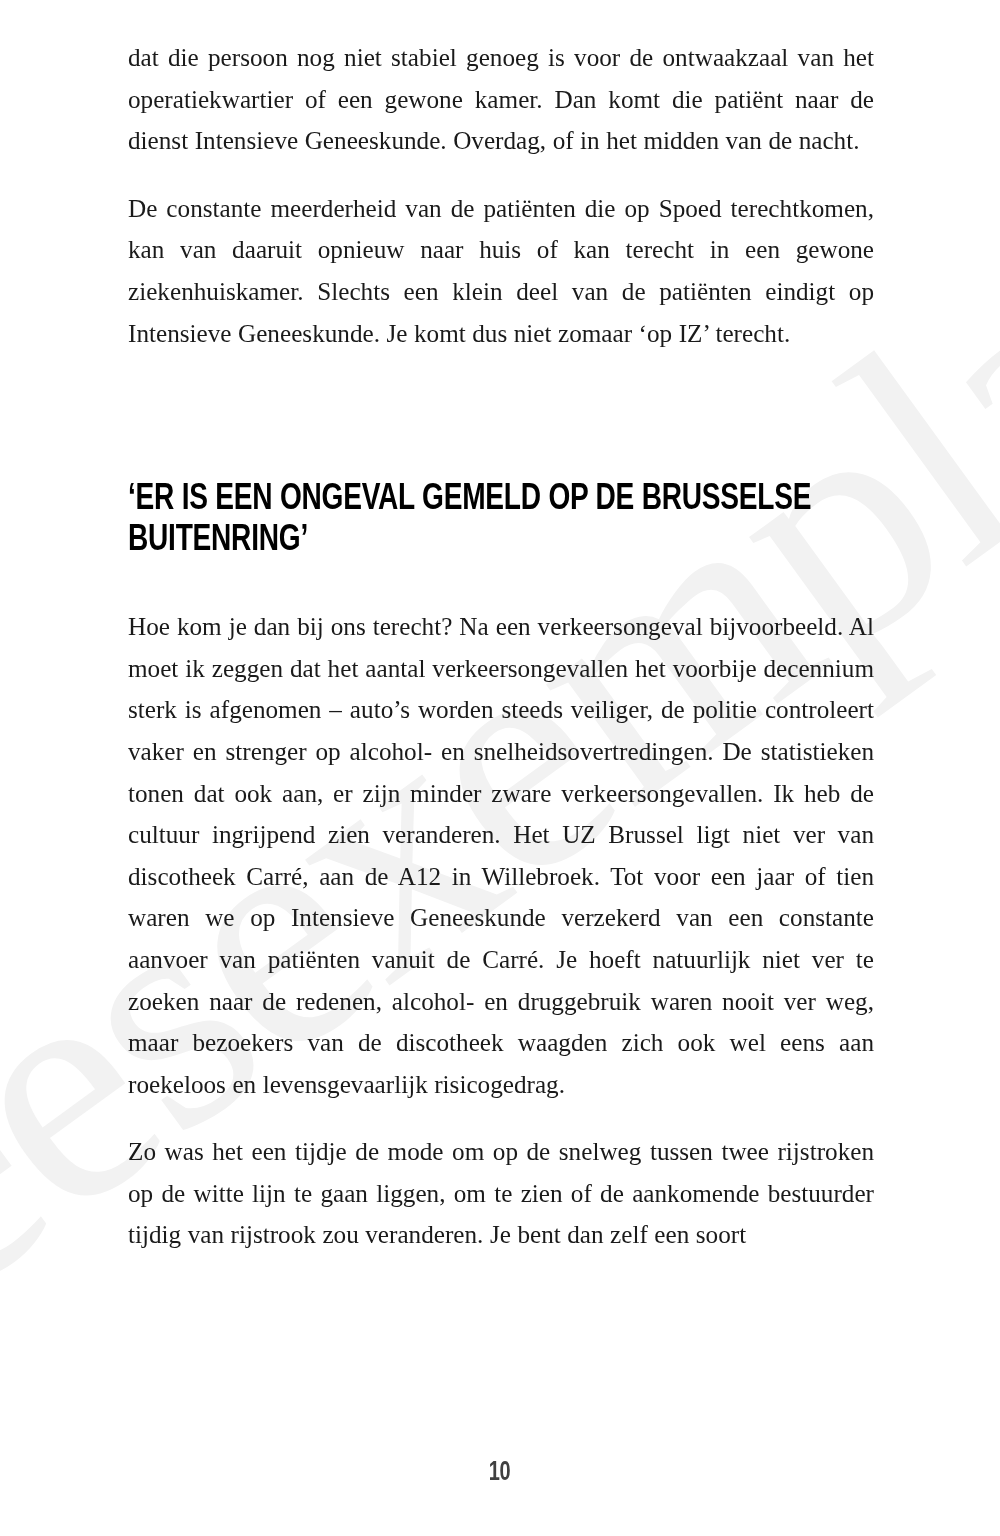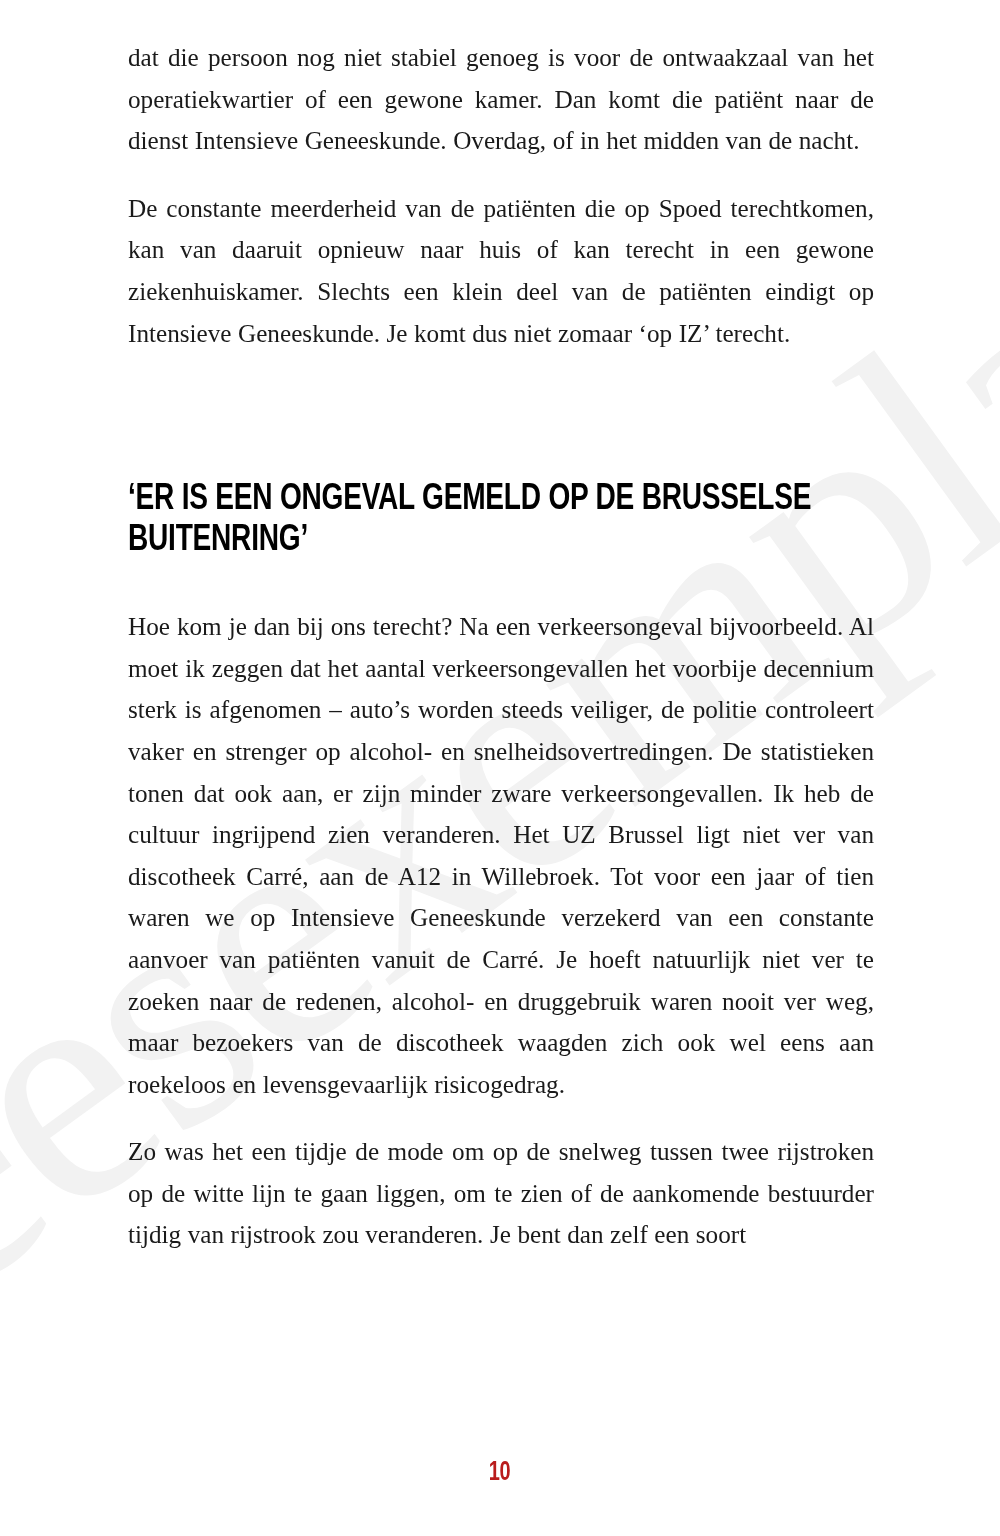--- a/index.html
+++ b/index.html
@@ -93,21 +93,21 @@
   #page-number {
     position: absolute;
     left: 0;
     right: 0;
     top: 1458px;
     text-align: center;
     font-family: "Liberation Sans Narrow", "Liberation Sans", "DejaVu Sans", sans-serif;
     font-weight: 700;
     font-size: 27px;
     line-height: 27px;
-    color: #b91c1c;
+    color: #404040;
     letter-spacing: -0.5px;
     z-index: 2;
   }
   #page-number span {
     display: inline-block;
     transform: scaleX(0.74);
   }
 </style>
 </head>
 <body>

